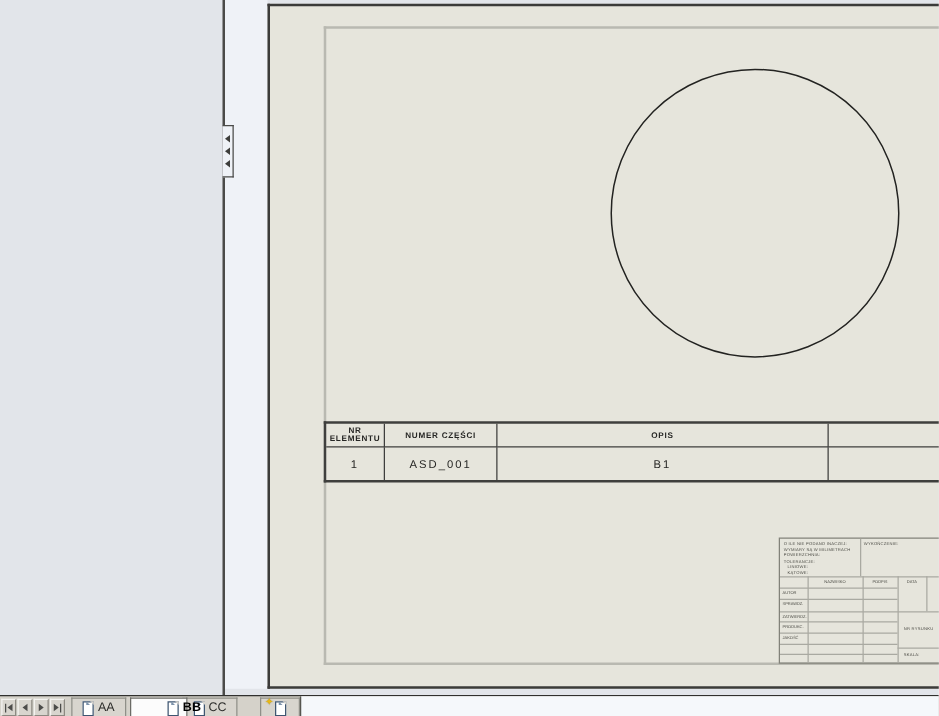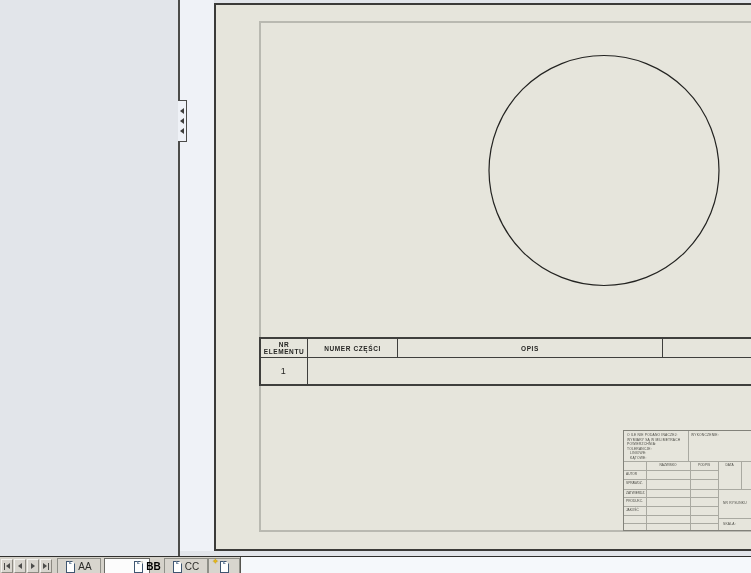--- a/index.html
+++ b/index.html
@@ -87,20 +87,22 @@
   <svg class="circle-svg" width="236" height="236">
     <circle cx="117" cy="117.5" r="115" fill="none" stroke="#232321" stroke-width="1.2"></circle>
   </svg>
 
   <div class="bom">
     <div class="bom-cell bom-head">NR ELEMENTU</div>
     <div class="bom-cell bom-head">NUMER CZĘŚCI</div>
     <div class="bom-cell bom-head">OPIS</div>
     <div class="bom-cell bom-head last"></div>
     <div class="bom-cell bom-val">1</div>
+    <div class="bom-cell bom-val">ASD_001</div>
+    <div class="bom-cell bom-val">B1</div>
     <div class="bom-cell bom-val last"></div>
   </div>
 
   <div class="tb">
 
     <div class="ln h" style="top:30px;left:0;width:131px"></div>
     <div class="ln v" style="left:64px;top:0;height:30px"></div>
     <div class="ln v" style="left:22px;top:30px;height:69px"></div>
     <div class="ln v" style="left:66px;top:30px;height:69px"></div>
     <div class="ln v" style="left:94px;top:30px;height:69px"></div>
@@ -155,21 +157,21 @@
     </div>
 
     <div class="sheet-tab" style="left:57px;width:44px">
       <span class="page-ico"></span>
       <span>AA</span>
     </div>
     <div class="sheet-tab active" style="left:104px;width:46px">
       <span class="page-ico"></span>
       <span>BB</span>
     </div>
-    <div class="sheet-tab" style="left:164px;width:44px">
+    <div class="sheet-tab" style="left:146px;width:44px">
       <span class="page-ico"></span>
       <span>CC</span>
     </div>
     <div class="sheet-tab" style="left:208px;width:32px">
       <span class="page-ico"></span>
       <span class="star">✦</span>
     </div>
 
     <div class="hscroll-track"></div>
   </div>

